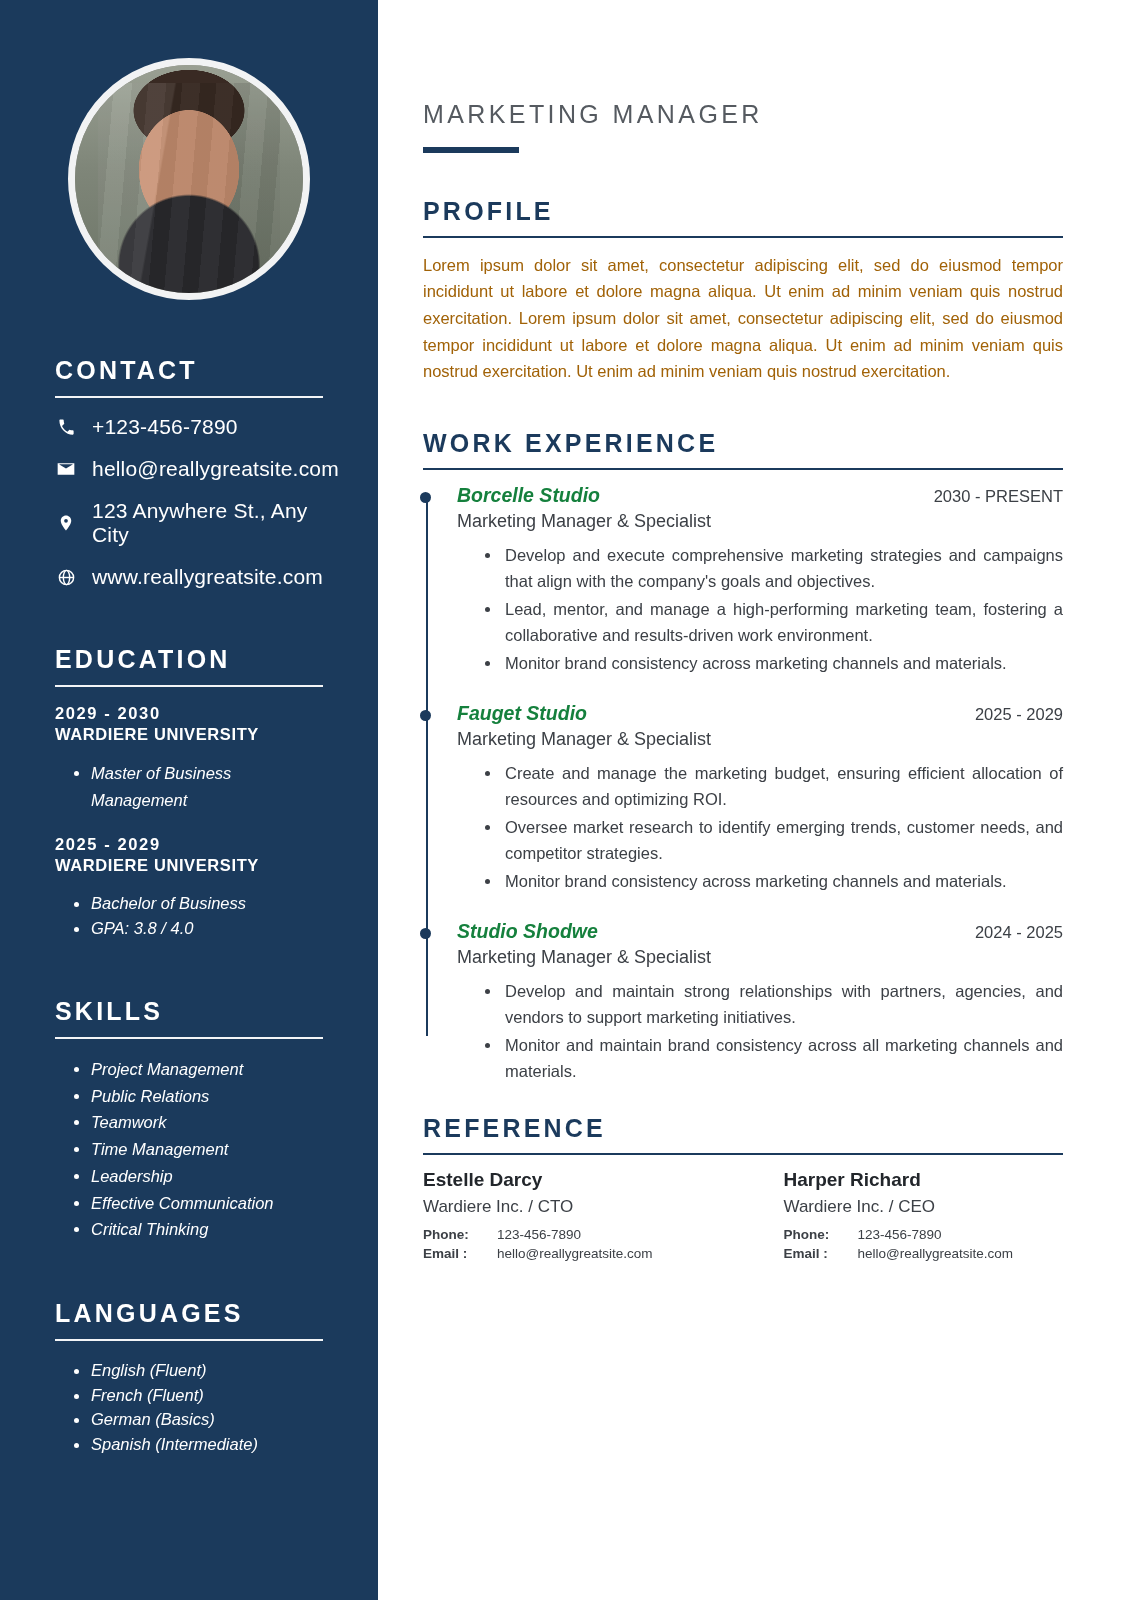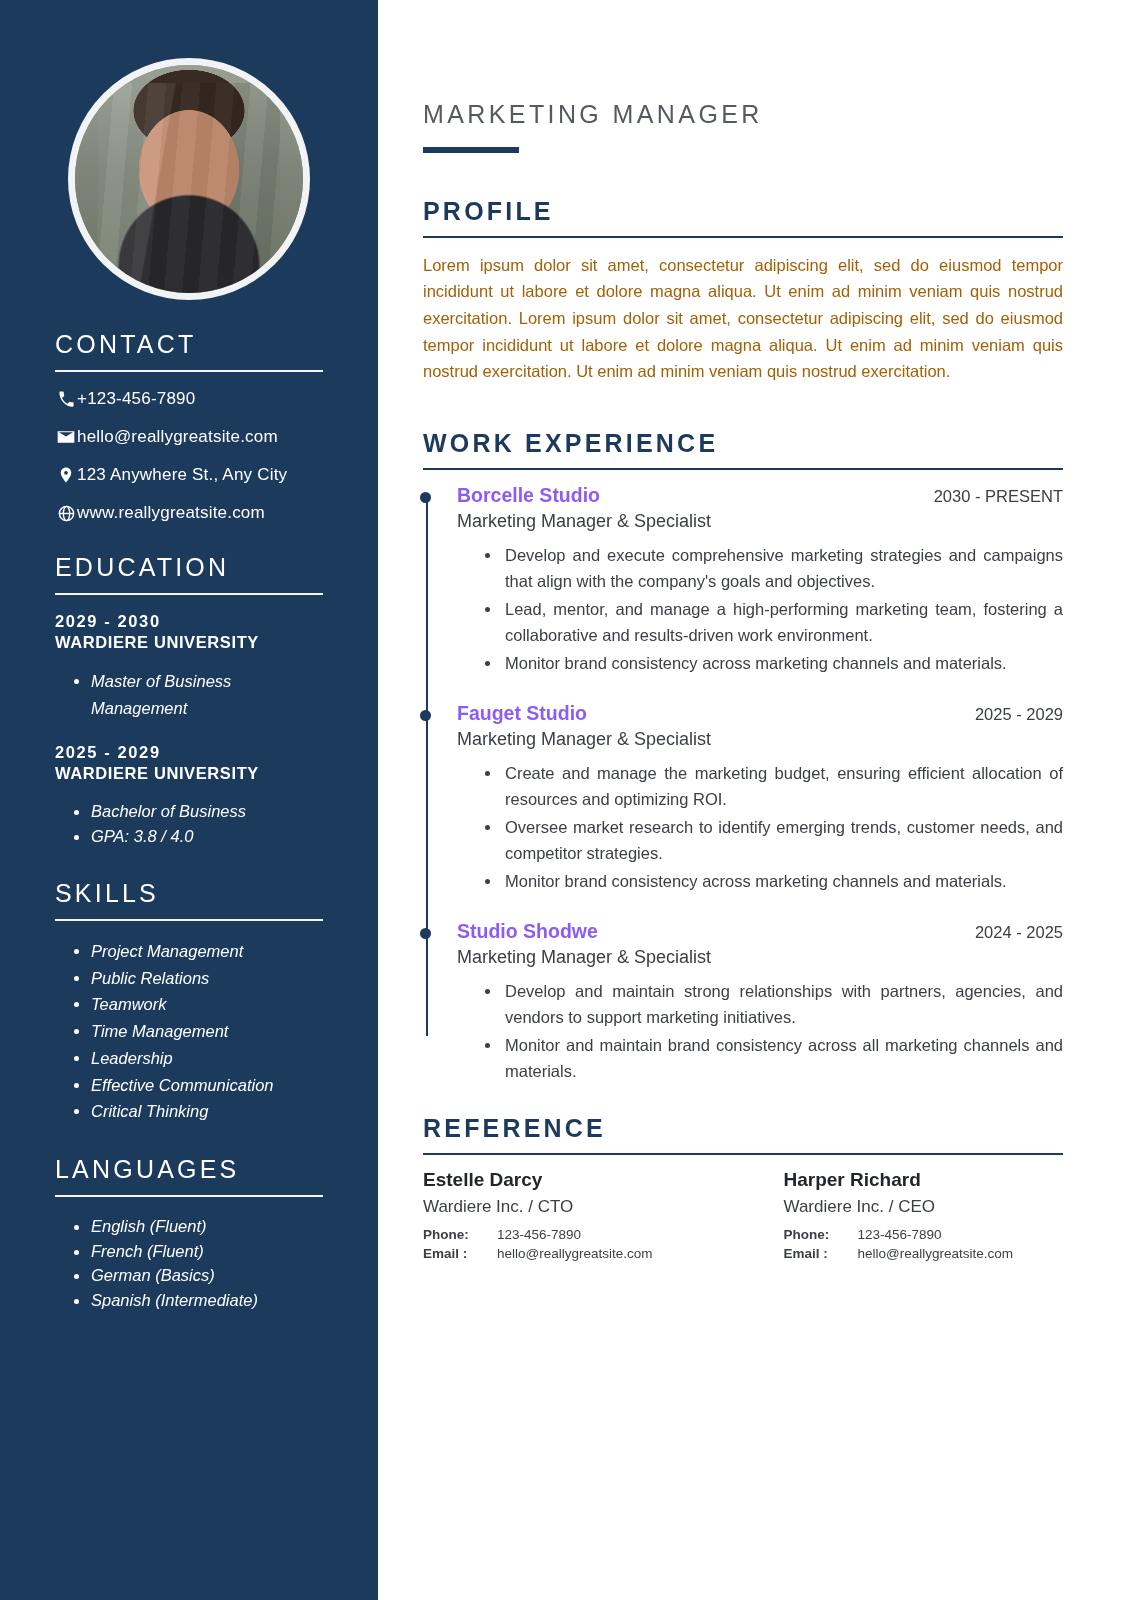--- a/index.html
+++ b/index.html
@@ -53,38 +53,39 @@
     content: "";
     position: absolute;
     left: 10%; right: 10%; top: 8%; bottom: 0;
     background:
       linear-gradient(100deg, rgba(255,255,255,0.08) 0 35%, rgba(0,0,0,0.06) 36% 100%),
       repeating-linear-gradient(95deg, rgba(0,0,0,0.05) 0 16px, rgba(255,255,255,0.04) 16px 34px);
   }
 
   .side-h {
     font-size: 25px;
-    font-weight: normal;
+    font-weight: bold;
     letter-spacing: 3.2px;
     color: #ffffff;
-    margin-top: 30px;
+    margin-top: 56px;
   }
   .side-rule {
     height: 2px;
     background: #ffffff;
     opacity: 0.95;
     margin-top: 11px;
     margin-bottom: 17px;
   }
 
   .contact-row {
     display: flex;
     align-items: center;
+    gap: 15px;
     margin-bottom: 18px;
-    font-size: 17px;
+    font-size: 21px;
     color: #ffffff;
     letter-spacing: 0.2px;
   }
   .ci {
     width: 22px; min-width: 22px;
     display: flex; align-items: center; justify-content: center;
   }
   .ci svg { display: block; }
 
   .edu-block { margin-bottom: 22px; }
@@ -192,21 +193,22 @@
     background: #1b3a5c;
   }
   .job-head {
     display: flex;
     justify-content: space-between;
     align-items: baseline;
   }
   .job-title {
     font-size: 19.5px;
     font-weight: bold;
-    color: #8b5cf6;
+    color: #15803d;
+    font-style: italic;
   }
   .job-date {
     font-size: 16.5px;
     color: #3c4046;
     white-space: nowrap;
     padding-left: 14px;
   }
   .job-sub {
     font-size: 18px;
     color: #3c4046;

